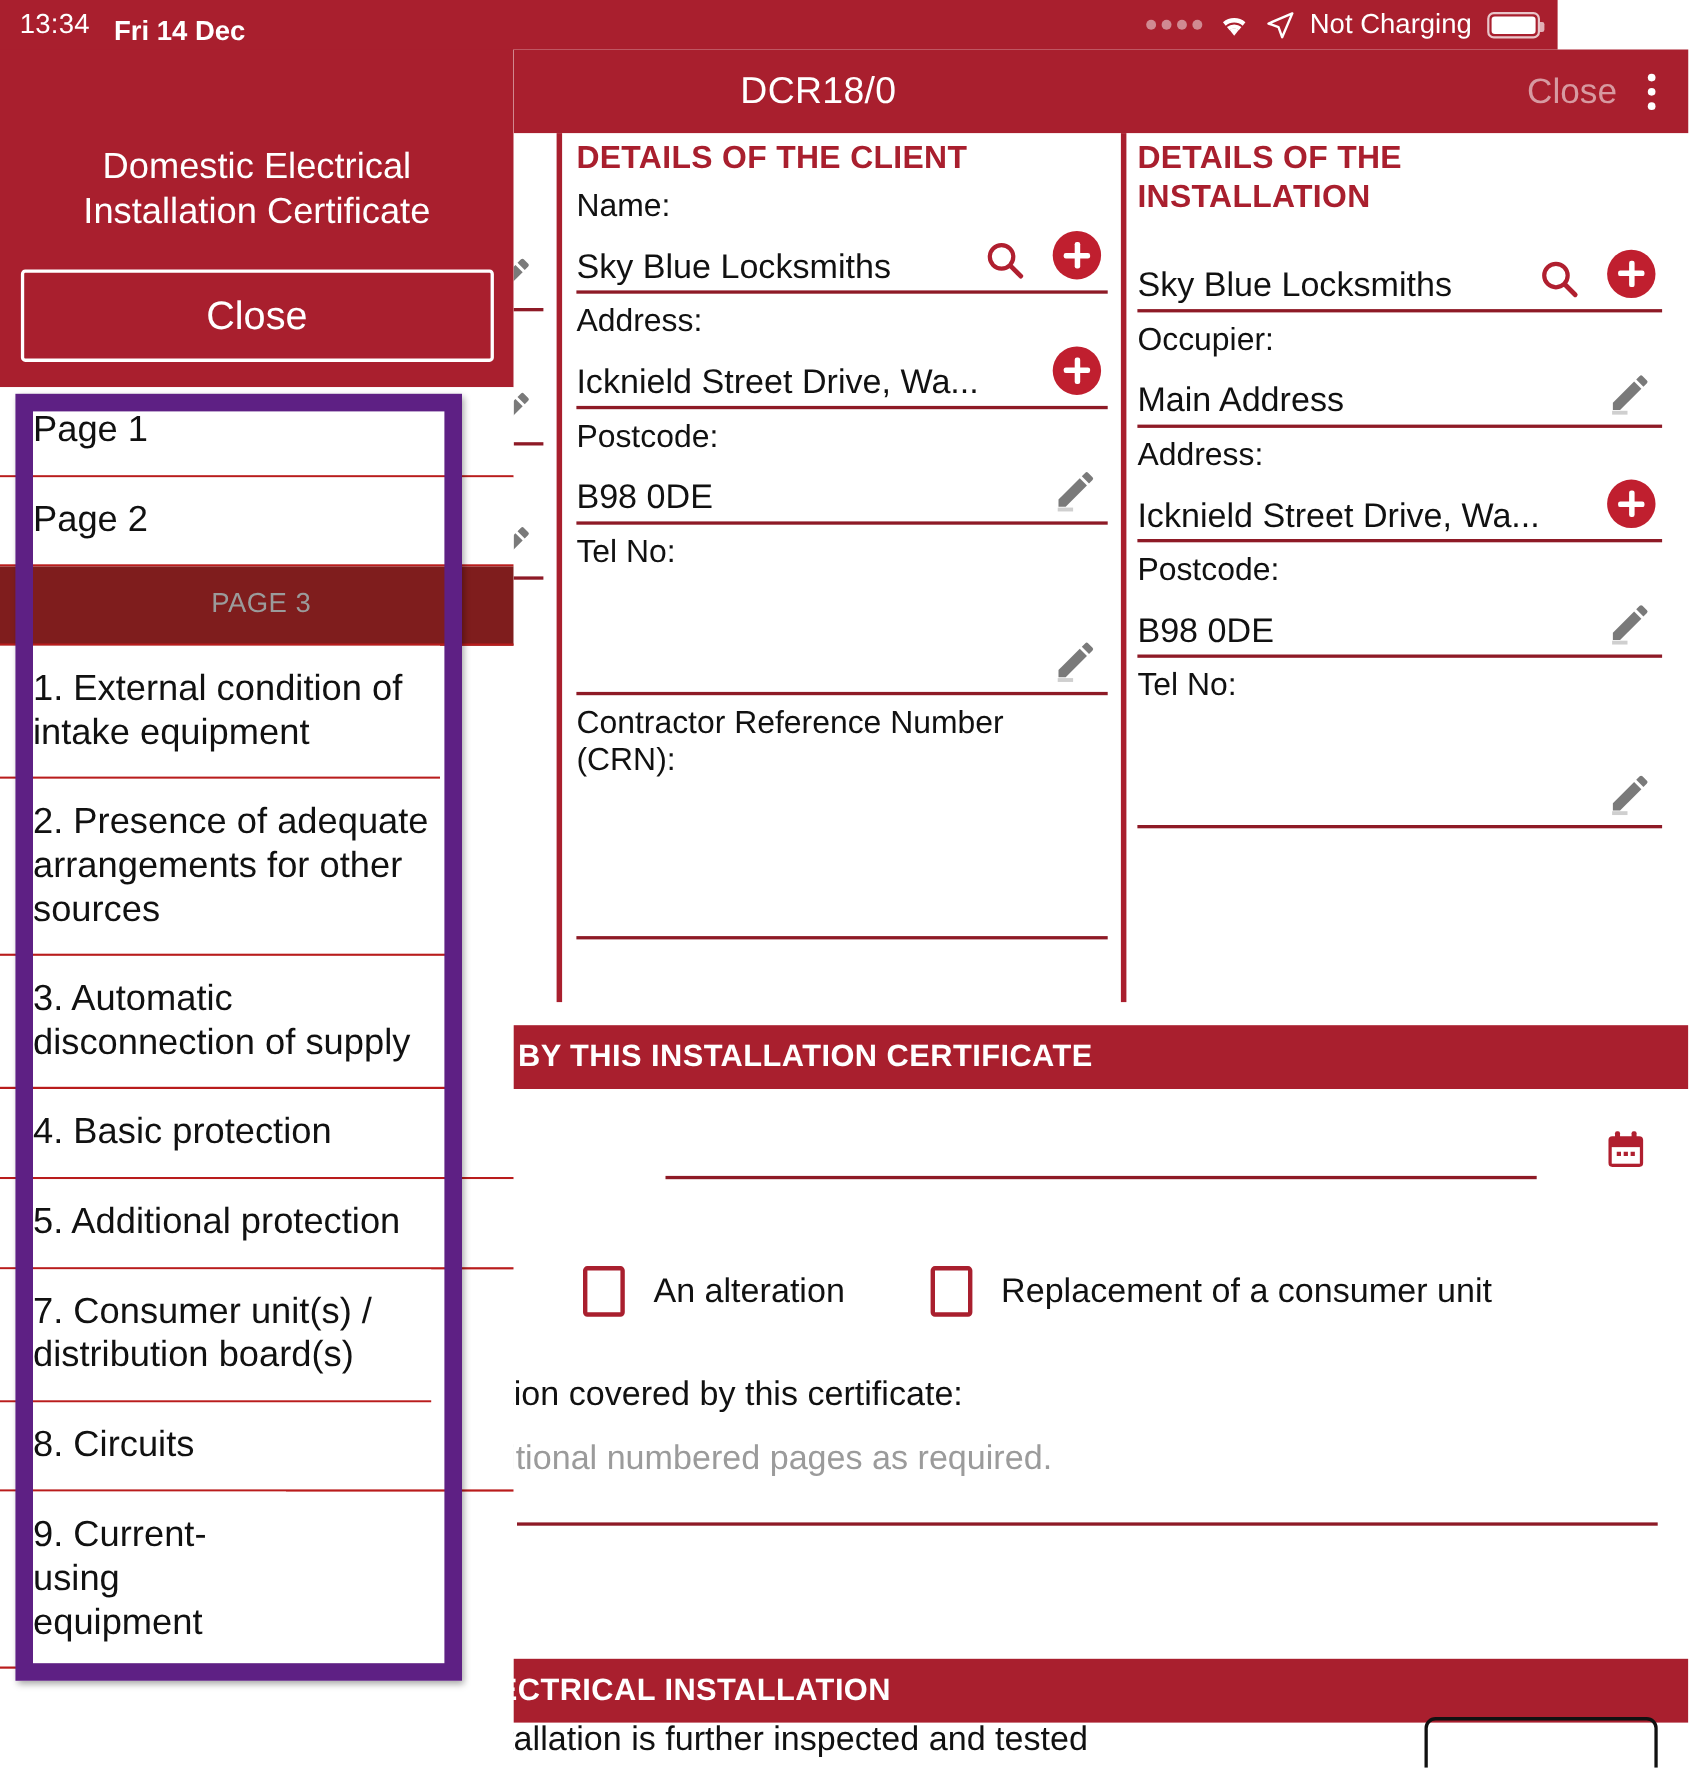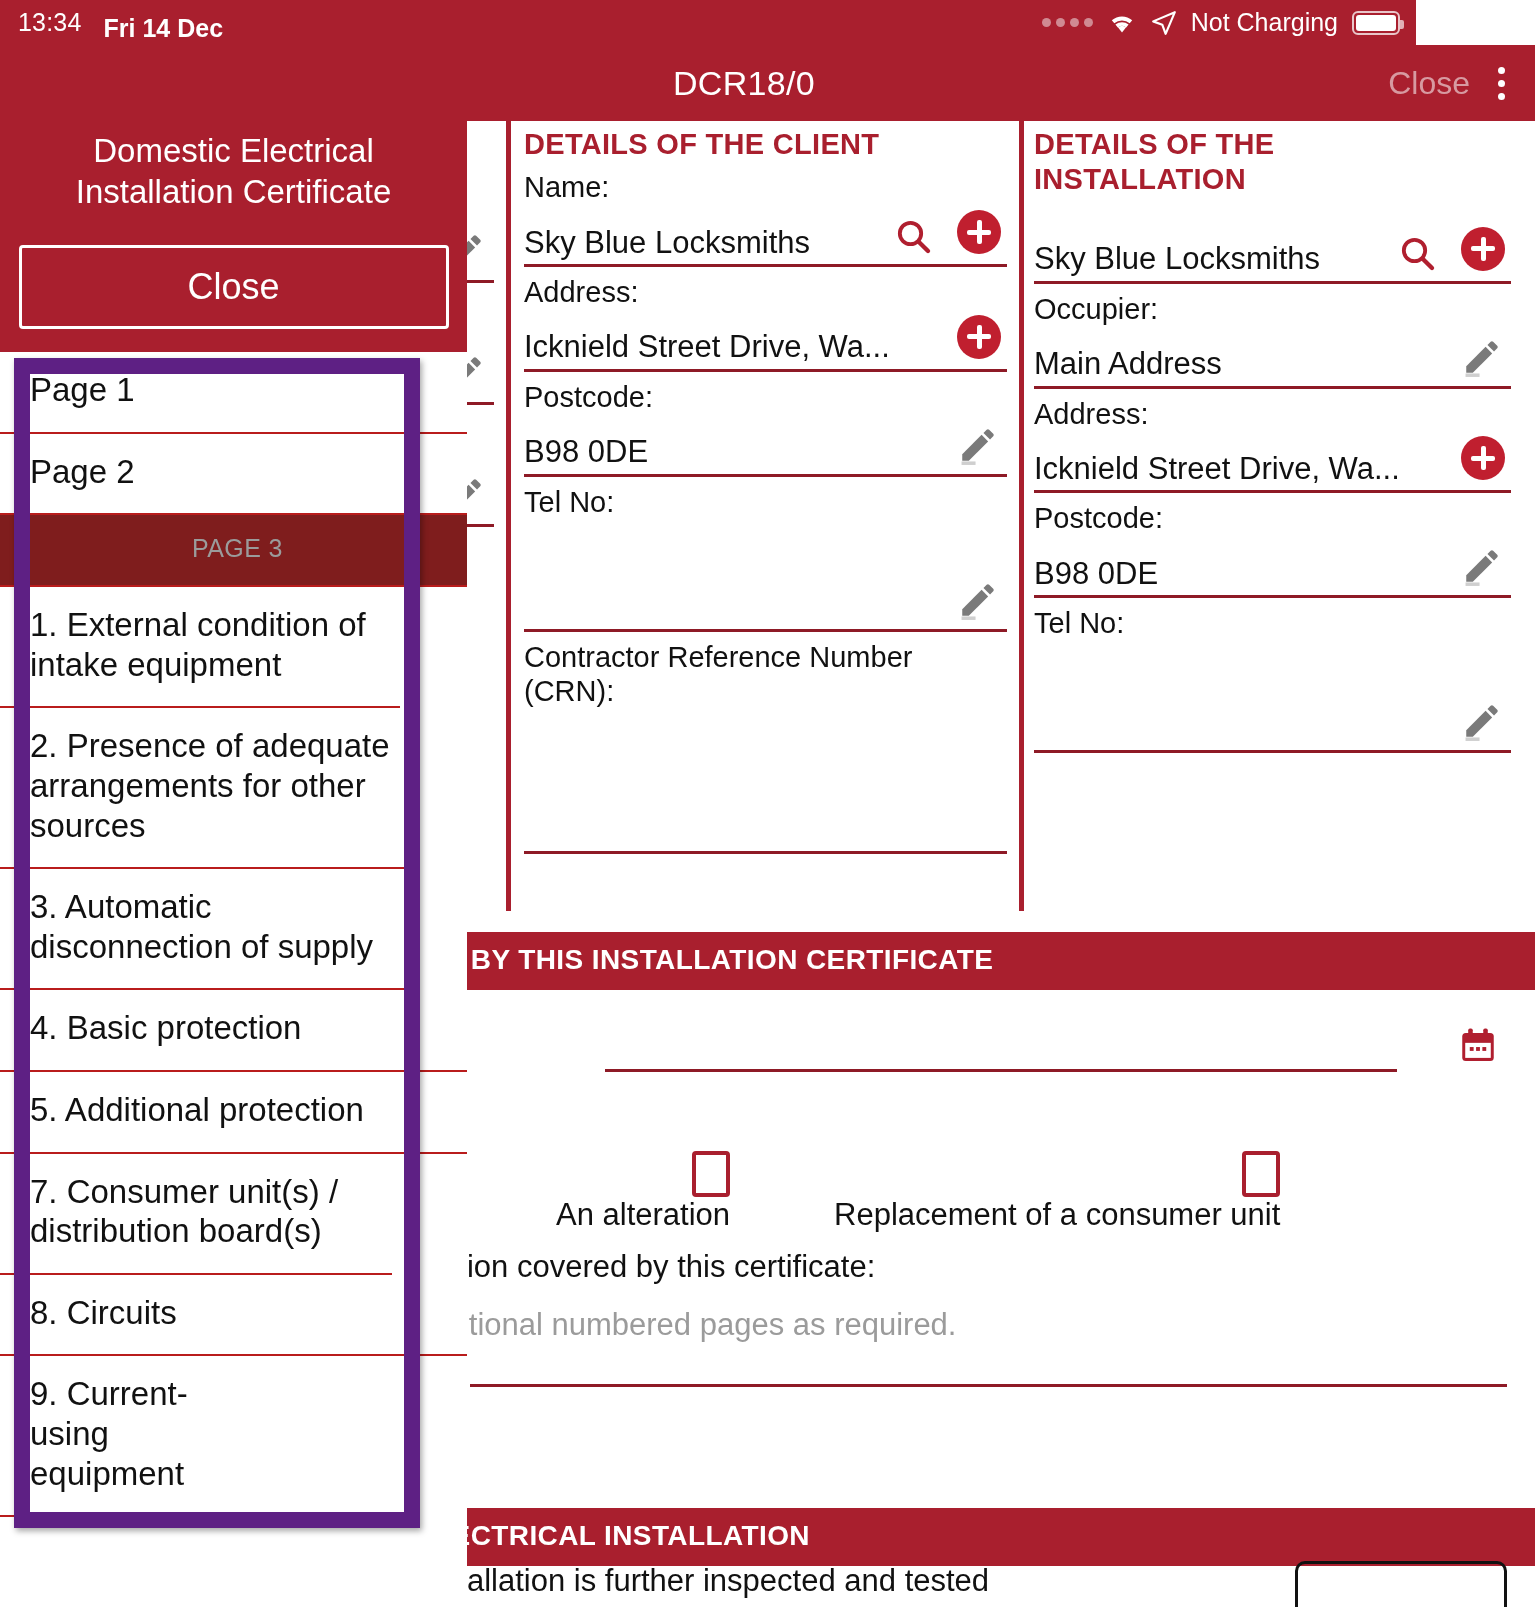--- a/index.html
+++ b/index.html
@@ -96,21 +96,21 @@
   .icon-pencil { width: 42px; height: 42px; flex: none; margin: 0 8px 4px 0; }
 
   
   .banner {
     background: #A91F2E; color:#fff; font-weight: bold; font-size: 28px;
     letter-spacing: .4px; padding: 12px 0 14px 34px; white-space: nowrap;
   }
 
   .cal-icon { width: 42px; height: 42px; }
 
-  .cbrow { display: flex; align-items: flex-end; flex-direction: column; }
+  .cbrow { display: flex; align-items: center; }
   .cbox {
     width: 38px; height: 46px; border: 4px solid #A91F2E; border-radius: 4px; flex:none;
   }
   .cblabel { font-size: 31px; color: #111; margin-left: 26px; white-space: nowrap; }
 
   .grey { color: #9b9b9b; }
 
   
   #drawer {
     position: absolute; left: 0; top: 0; width: 467px; height: 1607px;

